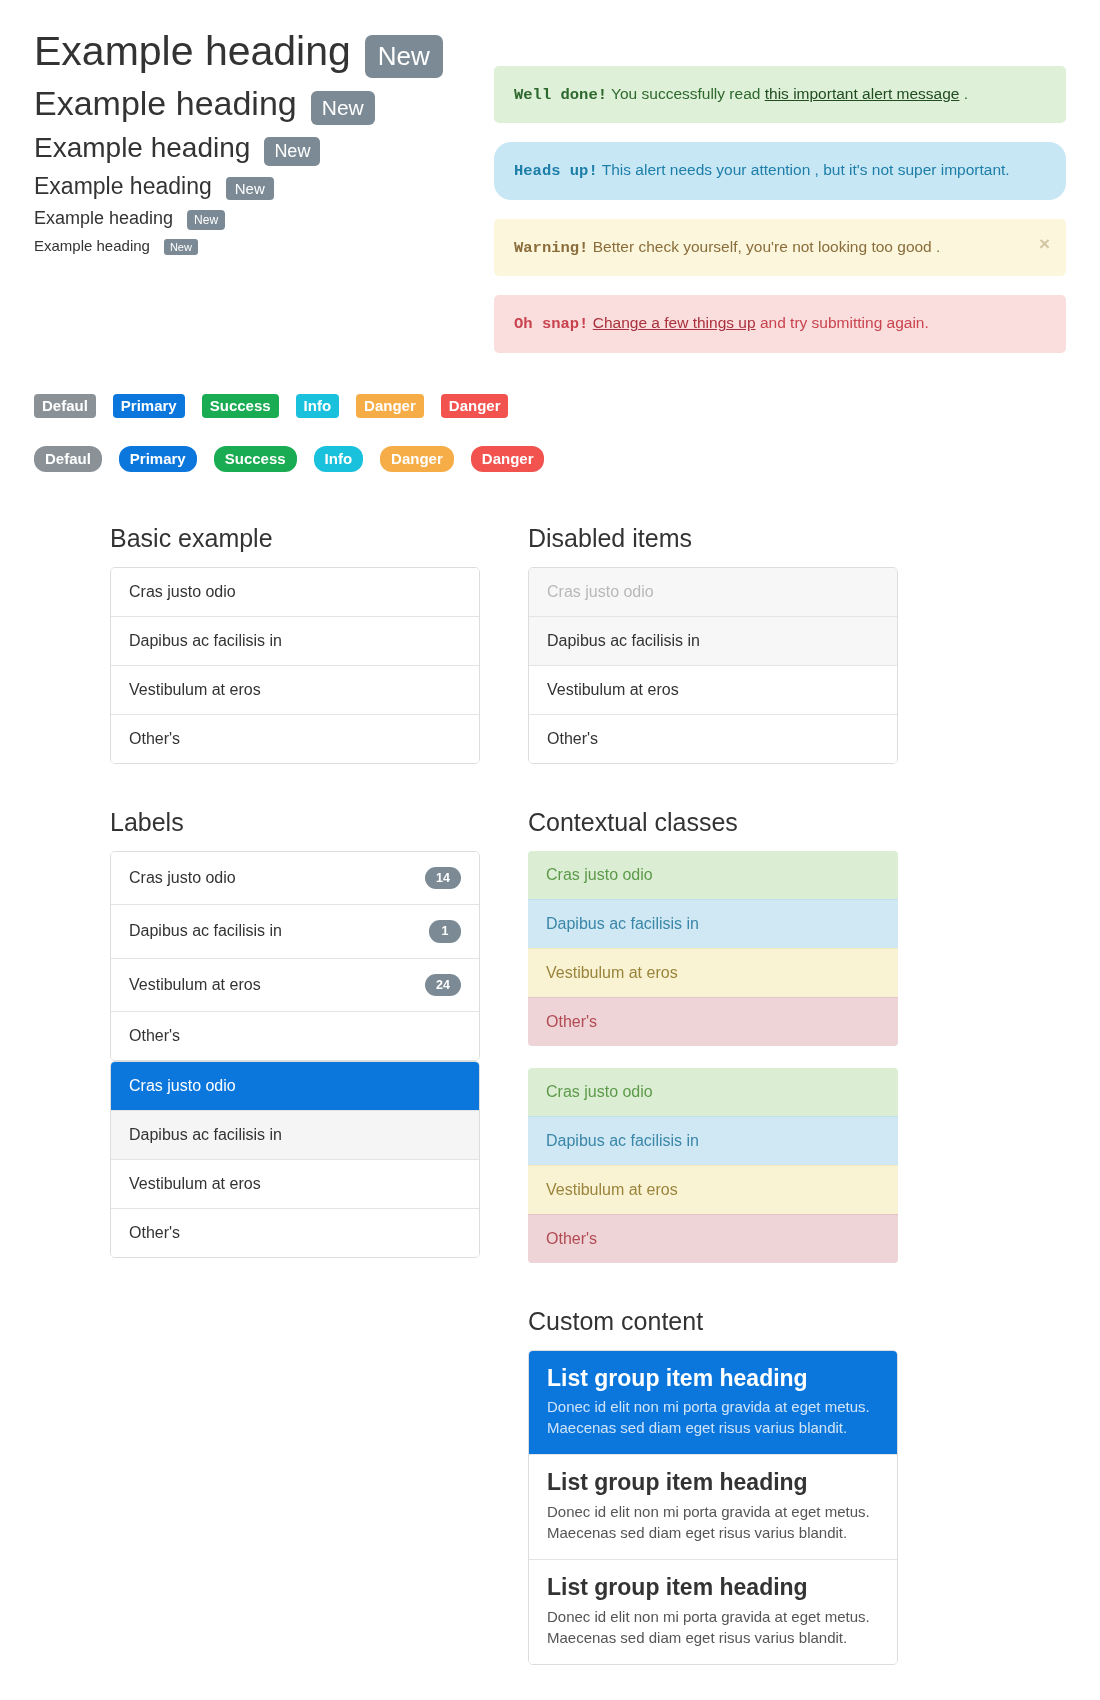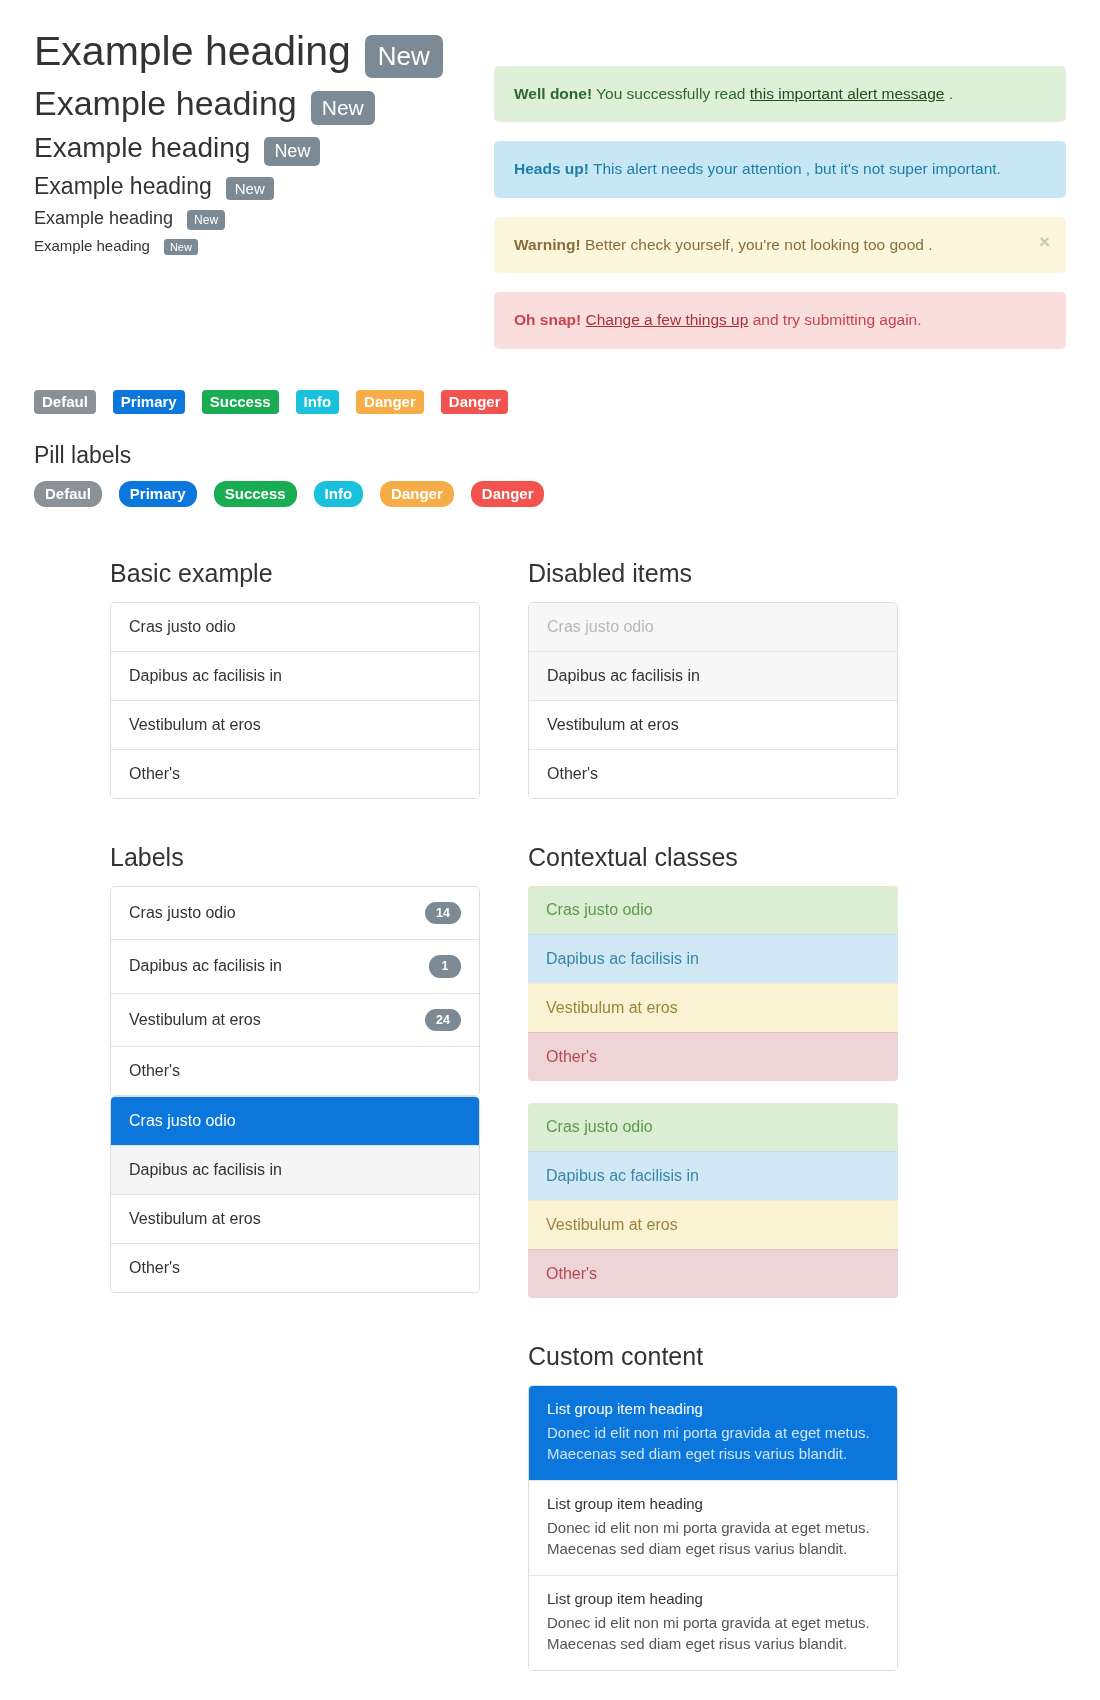--- a/index.html
+++ b/index.html
@@ -42,25 +42,25 @@
   .nb6 { font-size: 11px; padding: 2px 6px; border-radius: 3px; }
 
   
   .alert {
     border-radius: 5px; padding: 17px 20px; margin-bottom: 19px;
     font-size: 15.5px; line-height: 1.45; position: relative;
   }
   .alert a { text-decoration: underline; }
   .alert-success { background: #dff0d8; color: #2d682d; }
   .alert-success a { color: #1f4d20; }
-  .alert-info    { background: #c8e7f5; color: #1d7ea8; }
+  .alert-info    { background: #c8e7f5; color: #1d7ea8; border-radius: 17px; }
   .alert-warning { background: #fcf6dd; color: #8a6d3b; }
   .alert-danger  { background: #fadede; color: #c9434e; }
   .alert-danger a { color: #a8303c; }
-  .alert b { font-weight: 700; }
+  .alert b { font-weight: 700; font-family: Liberation Mono, monospace; }
   .alert-close {
     position: absolute; right: 16px; top: 15px;
     font-size: 19px; line-height: 1; opacity: .35; font-weight: 700;
     background: none; border: 0; cursor: pointer; color: inherit;
     font-family: "Liberation Sans", sans-serif; padding: 0;
   }
 
   
   .sec-head { font-size: 23px; font-weight: 400; color: #333; margin: 0 0 12px 0; }
   .labels-row { display: flex; align-items: center; gap: 17px; margin-bottom: 8px; }
@@ -112,21 +112,21 @@
     border-radius: 11px; padding: 4px 11px; min-width: 32px; text-align: center;
     line-height: 1.15;
   }
 
   
   .cc-item {
     padding: 14px 18px 16px 18px; border-top: 1px solid #e4e4e4; background: #fff;
   }
   .cc-item:first-child { border-top: 0; }
   .cc-item.active { background: #0b77dd; border-top-color: #0b77dd; }
-  .cc-head { font-size: 15px; font-weight: 400; color: #333; margin: 0 0 4px 0; line-height: 1.2; }
+  .cc-head { font-size: 23px; font-weight: 700; color: #333; margin: 0 0 4px 0; line-height: 1.2; }
   .cc-item.active .cc-head { color: #ffffff; }
   .cc-text { font-size: 15px; color: #555; line-height: 1.4; margin: 0; }
   .cc-item.active .cc-text { color: #cfe4f8; }
 
   .spacer-22 { height: 22px; }
 </style>
 </head>
 <body>
 
 <div class="page">
@@ -201,21 +201,20 @@
       <span class="lbl lbl-default">Defaul</span>
       <span class="lbl lbl-primary">Primary</span>
       <span class="lbl lbl-success">Success</span>
       <span class="lbl lbl-info">Info</span>
       <span class="lbl lbl-warning">Danger</span>
       <span class="lbl lbl-danger">Danger</span>
     </div>
   </div>
 
   <div class="sp-pill">
-    <h3 class="sec-head">Pill labels</h3>
     <div class="labels-row">
       <span class="lbl pill lbl-default">Defaul</span>
       <span class="lbl pill lbl-primary">Primary</span>
       <span class="lbl pill lbl-success">Success</span>
       <span class="lbl pill lbl-info">Info</span>
       <span class="lbl pill lbl-warning">Danger</span>
       <span class="lbl pill lbl-danger">Danger</span>
     </div>
   </div>
 

